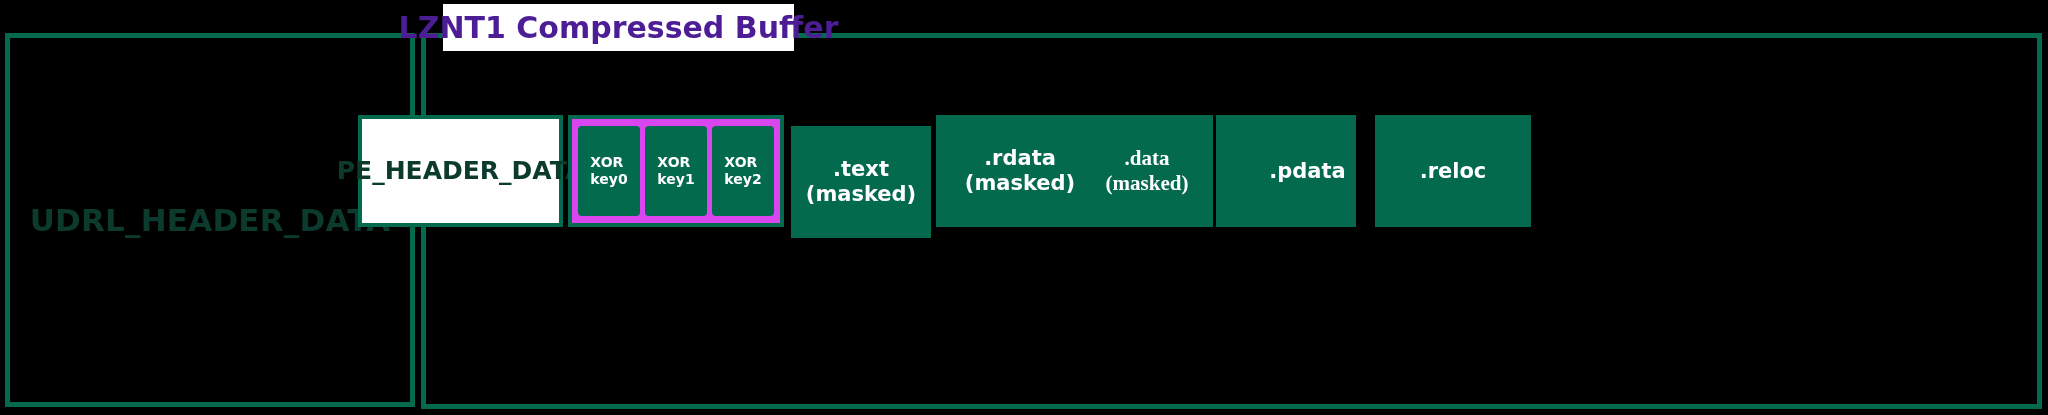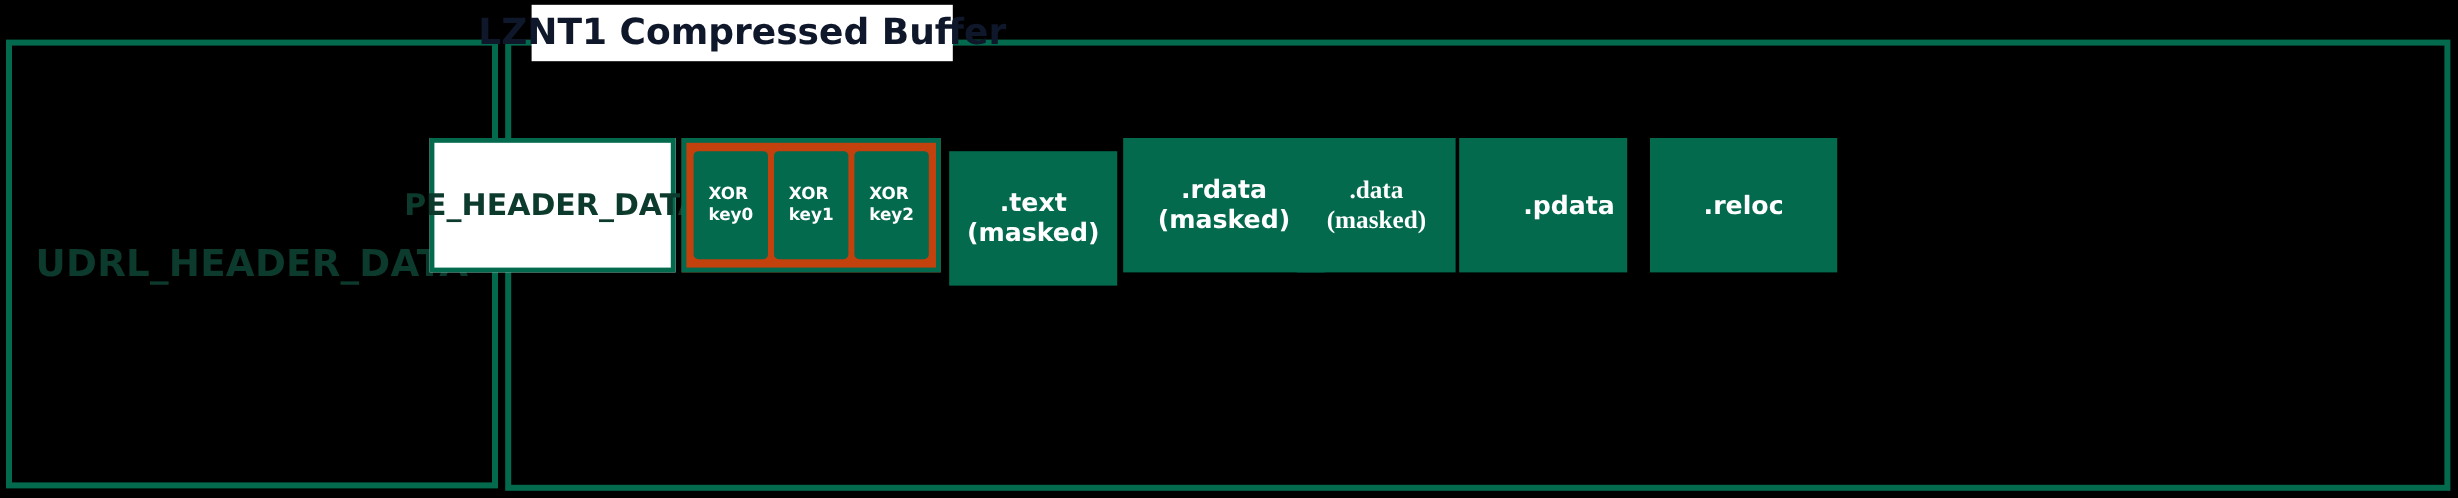--- a/index.html
+++ b/index.html
@@ -64,21 +64,21 @@
   #lznt1-title {
     position: absolute;
     left: 443px;
     top: 4px;
     width: 351px;
     height: 47px;
     background: #ffffff;
     display: flex;
     align-items: center;
     justify-content: center;
-    color: #0f172a;
+    color: #4c1d95;
     font-size: 30px;
     font-weight: bold;
     white-space: nowrap;
     z-index: 5;
   }
 
   
   #blocks-row {
     position: absolute;
     left: 0;
@@ -118,21 +118,21 @@
     font-size: 21px;
     font-weight: bold;
   }
 
   
   #xor-group {
     position: absolute;
     box-sizing: border-box;
     top: 0;
     height: 112px;
-    background: #c2410c;
+    background: #d946ef;
     border: 4px solid #046a4e;
     display: flex;
     flex-direction: row;
     align-items: center;
     justify-content: center;
     gap: 5px;
     padding: 0 6px;
   }
 
   .xor-key {

